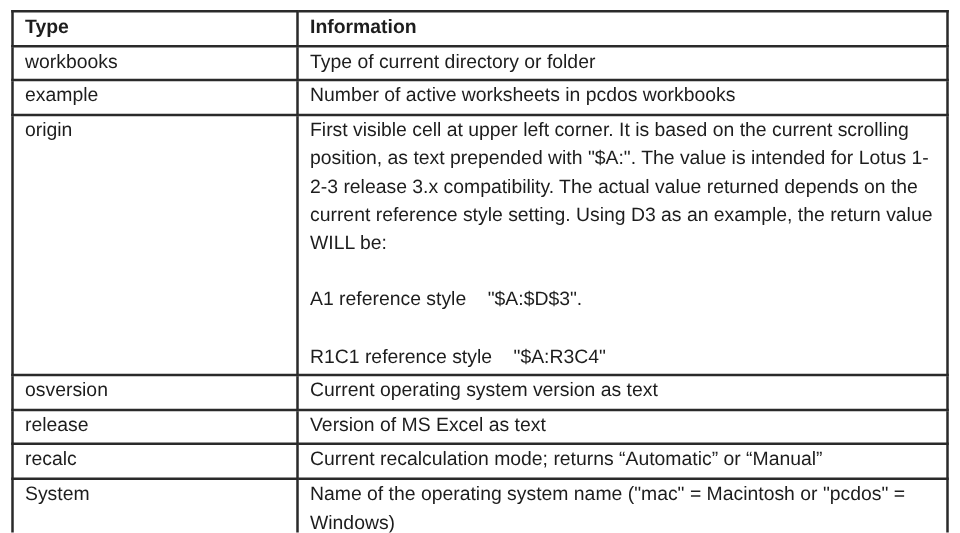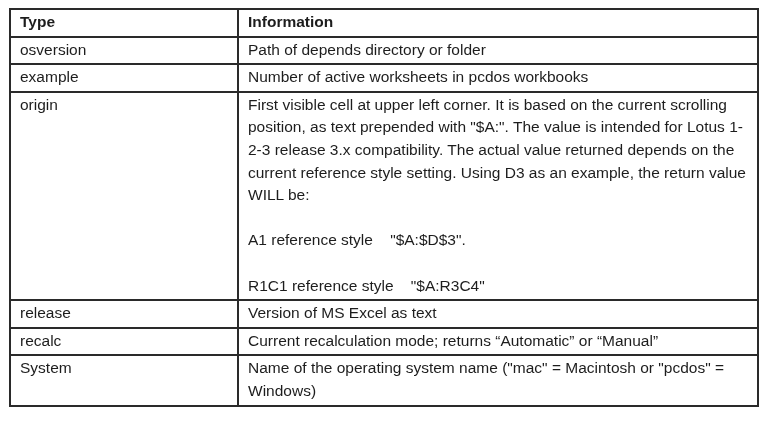--- a/index.html
+++ b/index.html
@@ -54,34 +54,38 @@
       <col class="col-info">
     </colgroup>
     <thead>
       <tr>
         <th>Type</th>
         <th>Information</th>
       </tr>
     </thead>
     <tbody>
         <tr>
-          <td class="type-cell">osversion</td>
-          <td class="info-cell">Path of depends directory or folder</td>
+          <td class="type-cell">workbooks</td>
+          <td class="info-cell">Type of current directory or folder</td>
         </tr>
         <tr>
           <td class="type-cell">example</td>
           <td class="info-cell">Number of active worksheets in pcdos workbooks</td>
         </tr>
         <tr>
           <td class="type-cell">origin</td>
           <td class="info-cell">First visible cell at upper left corner. It is based on the current scrolling position, as text prepended with "$A:". The value is intended for Lotus 1-2-3 release 3.x compatibility. The actual value returned depends on the current reference style setting. Using D3 as an example, the return value WILL be:
 
 A1 reference style    "$A:$D$3".
 
 R1C1 reference style    "$A:R3C4"</td>
+        </tr>
+        <tr>
+          <td class="type-cell">osversion</td>
+          <td class="info-cell">Current operating system version as text</td>
         </tr>
         <tr>
           <td class="type-cell">release</td>
           <td class="info-cell">Version of MS Excel as text</td>
         </tr>
         <tr>
           <td class="type-cell">recalc</td>
           <td class="info-cell">Current recalculation mode; returns “Automatic” or “Manual”</td>
         </tr>
         <tr>

